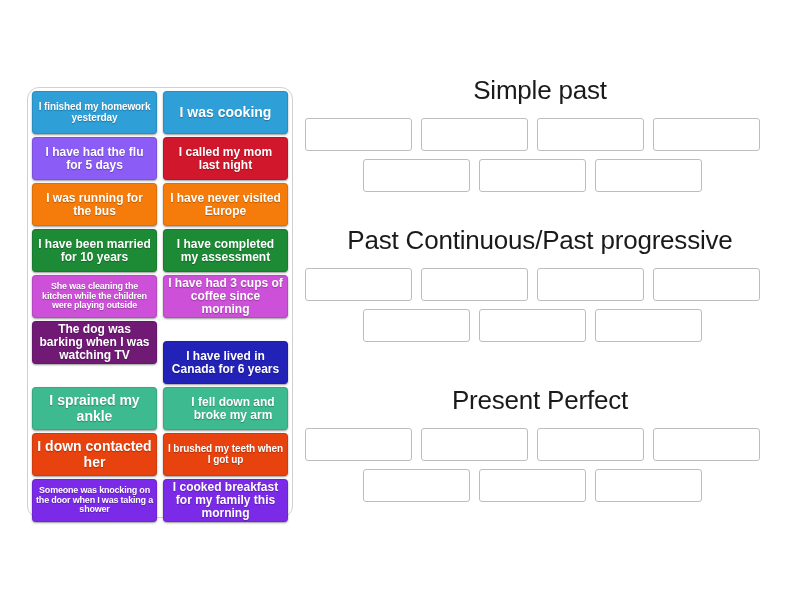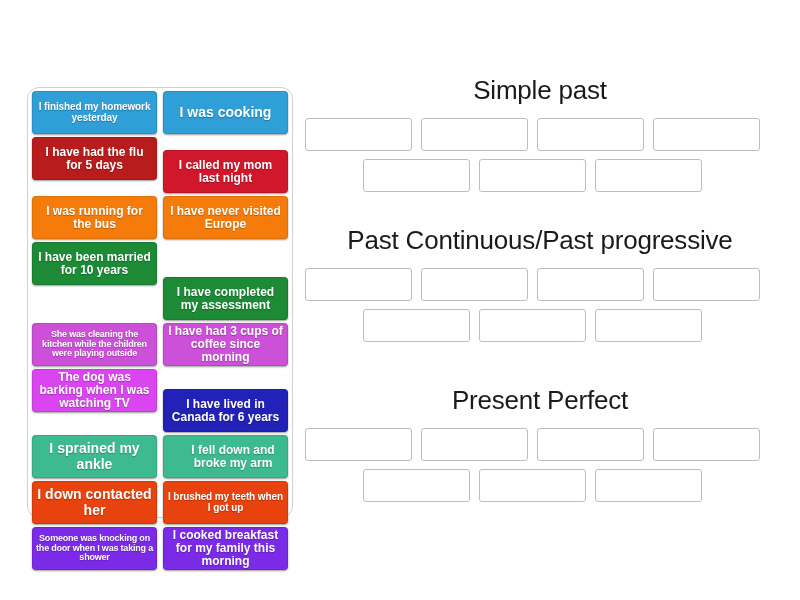--- a/index.html
+++ b/index.html
@@ -104,53 +104,53 @@
 <div id="card-tray">
     <div class="card-row">
       <div class="card t-sm" style="background: rgb(47, 159, 216);">
         <span>I finished my homework yesterday</span>
       </div>
       <div class="card t-lg" style="background: rgb(47, 159, 216);">
         <span>I was cooking</span>
       </div>
     </div>
     <div class="card-row">
-      <div class="card t-md" style="background: #b91c1c;">
+      <div class="card t-md" style="background: #8b5cf6;">
         <span>I have had the flu for 5 days</span>
       </div>
-      <div class="card t-md" style="background: rgb(209, 23, 43); margin-top: 13px;">
+      <div class="card t-md" style="background: rgb(209, 23, 43);">
         <span>I called my mom last night</span>
       </div>
     </div>
     <div class="card-row">
       <div class="card t-md" style="background: rgb(245, 124, 10);">
         <span>I was running for the bus</span>
       </div>
       <div class="card t-md" style="background: rgb(245, 124, 10);">
         <span>I have never visited Europe</span>
       </div>
     </div>
     <div class="card-row">
       <div class="card t-md" style="background: rgb(29, 138, 54);">
         <span>I have been married for 10 years</span>
       </div>
-      <div class="card t-md" style="background: rgb(29, 138, 54); margin-top: 35px;">
+      <div class="card t-md" style="background: rgb(29, 138, 54);">
         <span>I have completed my assessment</span>
       </div>
     </div>
     <div class="card-row">
       <div class="card t-xs" style="background: rgb(204, 80, 216);">
         <span>She was cleaning the kitchen while the children were playing outside</span>
       </div>
       <div class="card t-md" style="background: rgb(204, 80, 216);">
         <span>I have had 3 cups of coffee since morning</span>
       </div>
     </div>
     <div class="card-row">
-      <div class="card t-md" style="background: #d946ef;">
+      <div class="card t-md" style="background: #701a75;">
         <span>The dog was barking when I was watching TV</span>
       </div>
       <div class="card t-md" style="background: rgb(34, 34, 184); margin-top: 20px;">
         <span>I have lived in Canada for 6 years</span>
       </div>
     </div>
     <div class="card-row">
       <div class="card t-lg" style="background: rgb(61, 186, 143);">
         <span>I sprained my ankle</span>
       </div>

